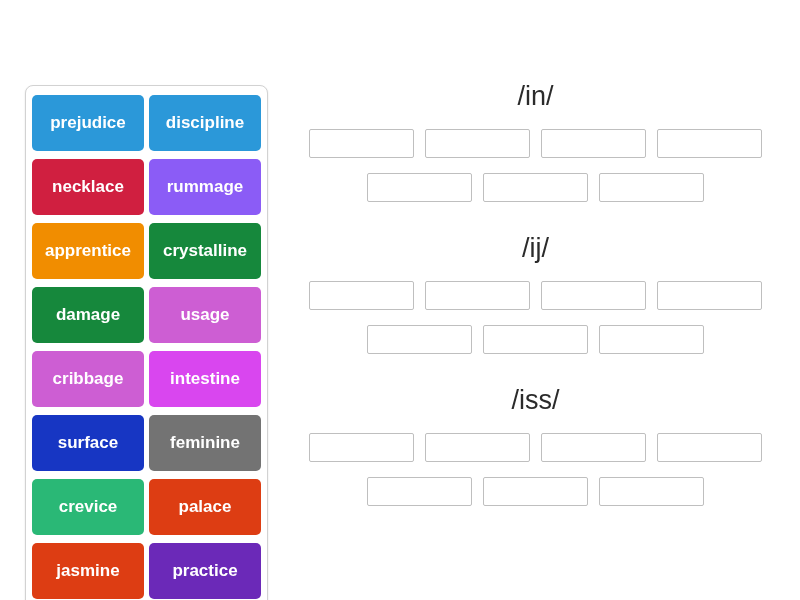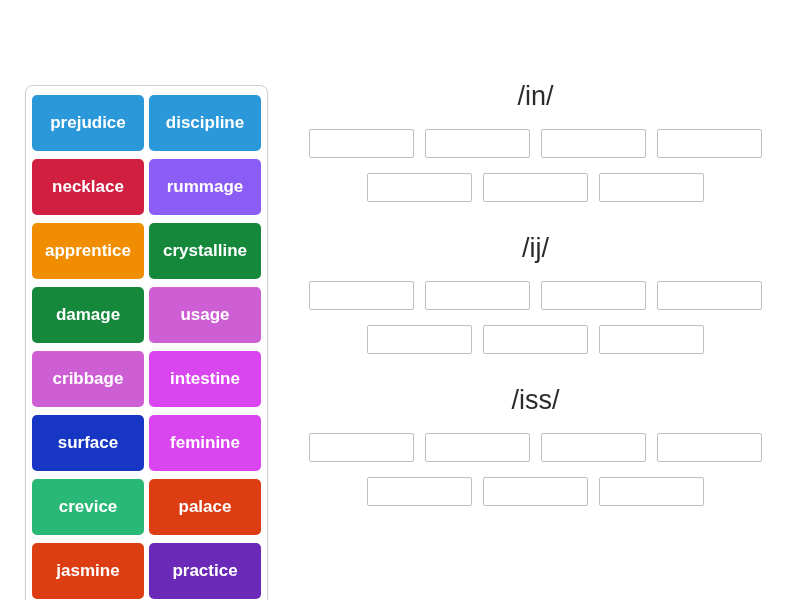--- a/index.html
+++ b/index.html
@@ -84,21 +84,21 @@
       <div class="tile" style="background-color: rgb(43, 152, 217); text-align: center;">discipline</div>
       <div class="tile" style="background-color: rgb(208, 31, 64);">necklace</div>
       <div class="tile" style="background-color: #8b5cf6; text-align: center;">rummage</div>
       <div class="tile" style="background-color: rgb(241, 141, 0);">apprentice</div>
       <div class="tile" style="background-color: rgb(22, 136, 60);">crystalline</div>
       <div class="tile" style="background-color: rgb(22, 136, 60);">damage</div>
       <div class="tile" style="background-color: rgb(205, 94, 211);">usage</div>
       <div class="tile" style="background-color: rgb(205, 94, 211);">cribbage</div>
       <div class="tile" style="background-color: #d946ef;">intestine</div>
       <div class="tile" style="background-color: rgb(23, 54, 195);">surface</div>
-      <div class="tile" style="background-color: #d946ef;">feminine</div>
+      <div class="tile" style="background-color: #737373;">feminine</div>
       <div class="tile" style="background-color: rgb(42, 184, 118);">crevice</div>
       <div class="tile" style="background-color: rgb(221, 61, 19);">palace</div>
       <div class="tile" style="background-color: rgb(221, 61, 19);">jasmine</div>
       <div class="tile" style="background-color: rgb(107, 41, 184);">practice</div>
     </div>
 </div>
 
 <div class="groups">
   <section class="group">
     <h2 class="group-heading">/in/</h2>

